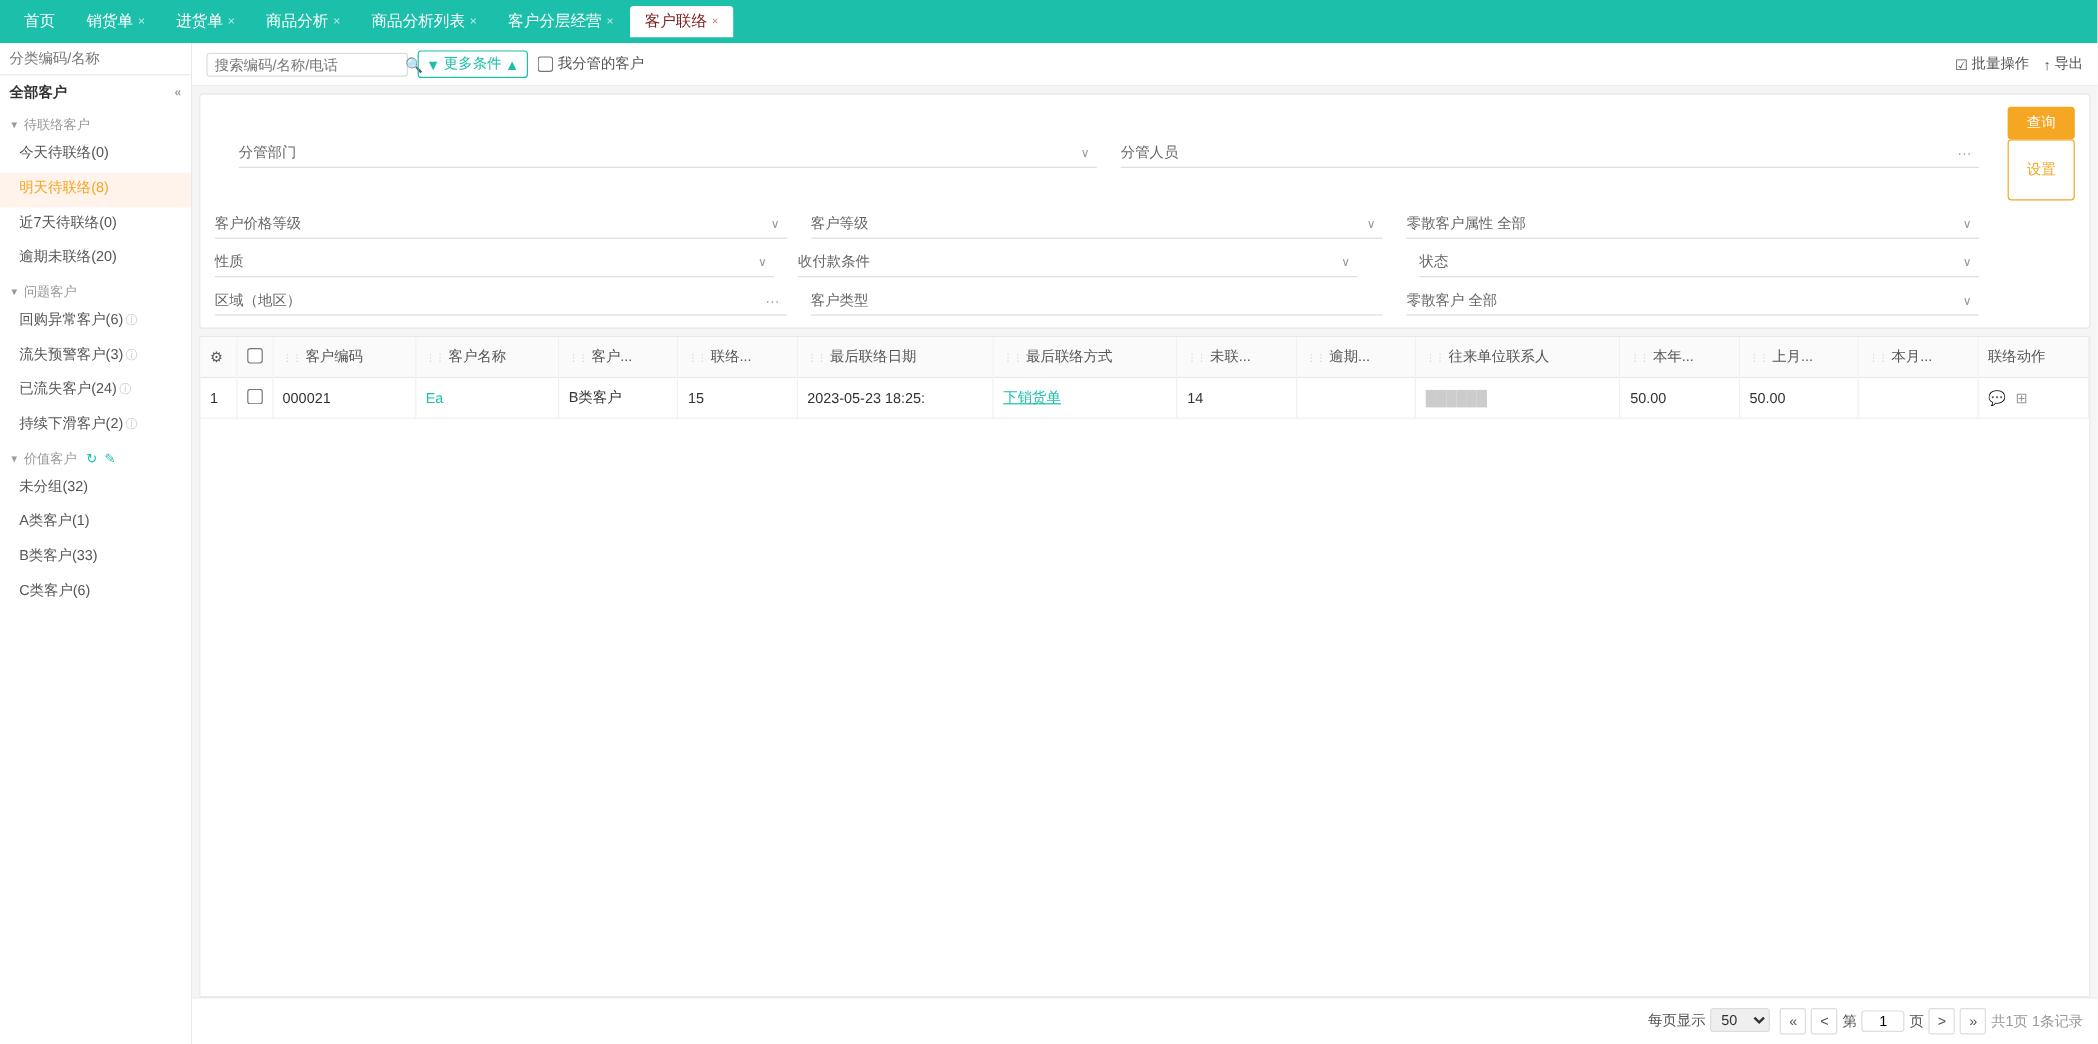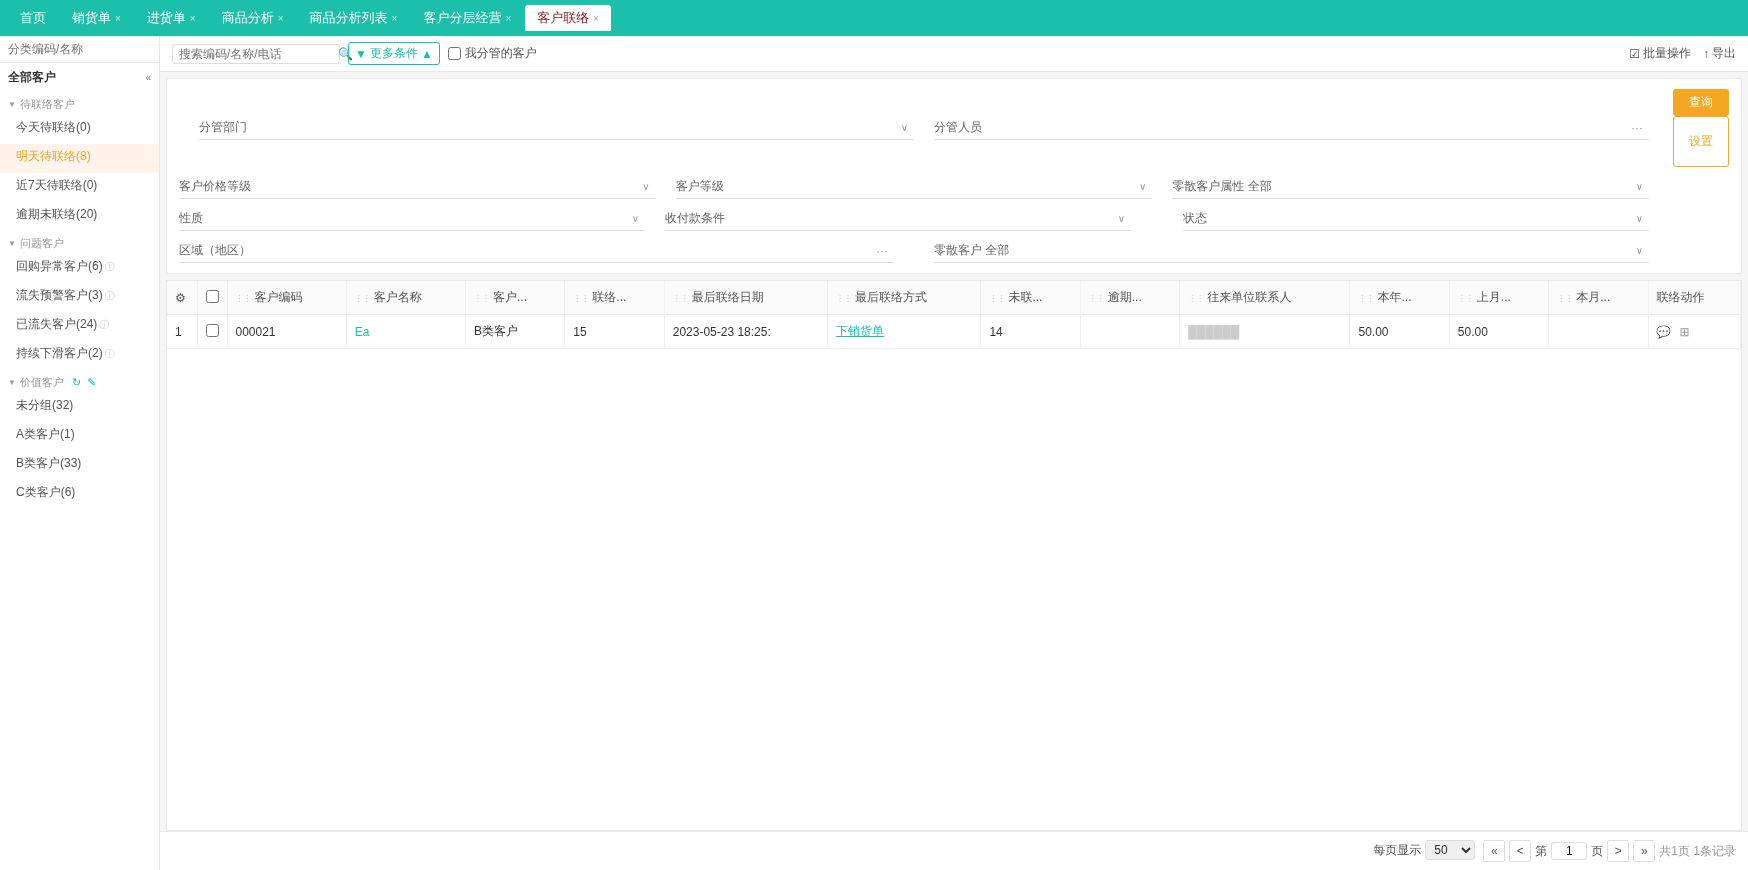--- a/index.html
+++ b/index.html
@@ -529,20 +529,24 @@
         <div style="width: 80px;"></div>
       </div>
 
       <div class="filter-row">
         <div class="filter-field" style="flex:2;">
           <label>区域（地区）</label>
           <div class="field-value"></div>
           <span class="dots">···</span>
         </div>
         <div class="filter-spacer"></div>
+        <div class="filter-field" style="flex:2;">
+          <label>客户类型</label>
+          <div class="field-value"></div>
+        </div>
         <div class="filter-spacer"></div>
         <div class="filter-field" style="flex:2;">
           <label>零散客户 全部</label>
           <div class="field-value"></div>
           <span class="dropdown-arrow">∨</span>
         </div>
         <div style="width: 80px;"></div>
       </div>
     </div>
 

